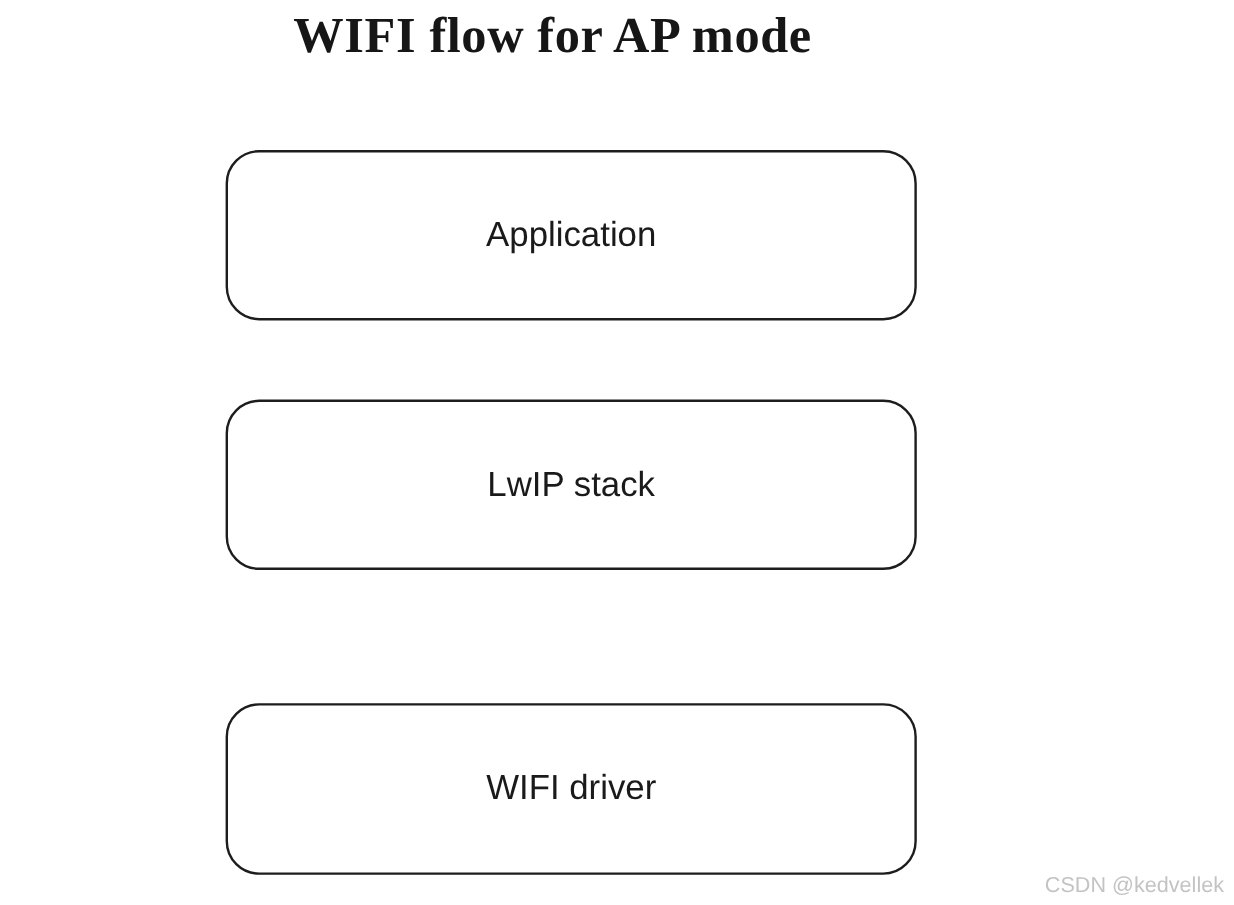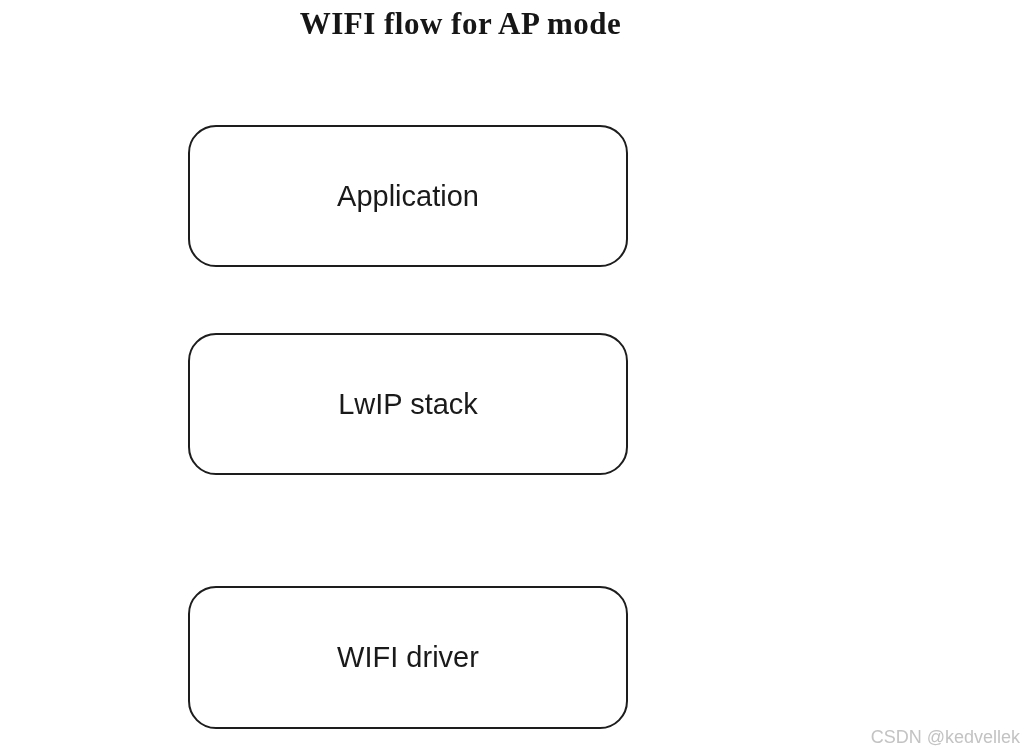--- a/index.html
+++ b/index.html
@@ -17,28 +17,28 @@
     background: #ffffff;
   }
   .diagram-title {
     position: absolute;
     left: 138px;
     top: 6px;
     width: 645px;
     text-align: center;
     font-family: "Liberation Serif", "DejaVu Serif", serif;
     font-weight: 700;
-    font-size: 31px;
+    font-size: 42px;
     letter-spacing: 0.5px;
     color: #161616;
   }
   .flow-box {
     position: absolute;
     left: 188px;
-    width: 440px;
+    width: 576px;
     height: 142px;
     background: #ffffff;
     border: 2px solid #1d1d1d;
     border-radius: 28px;
     display: flex;
     align-items: center;
     justify-content: center;
   }
   .flow-box .box-label {
     font-family: "Liberation Sans", sans-serif;

